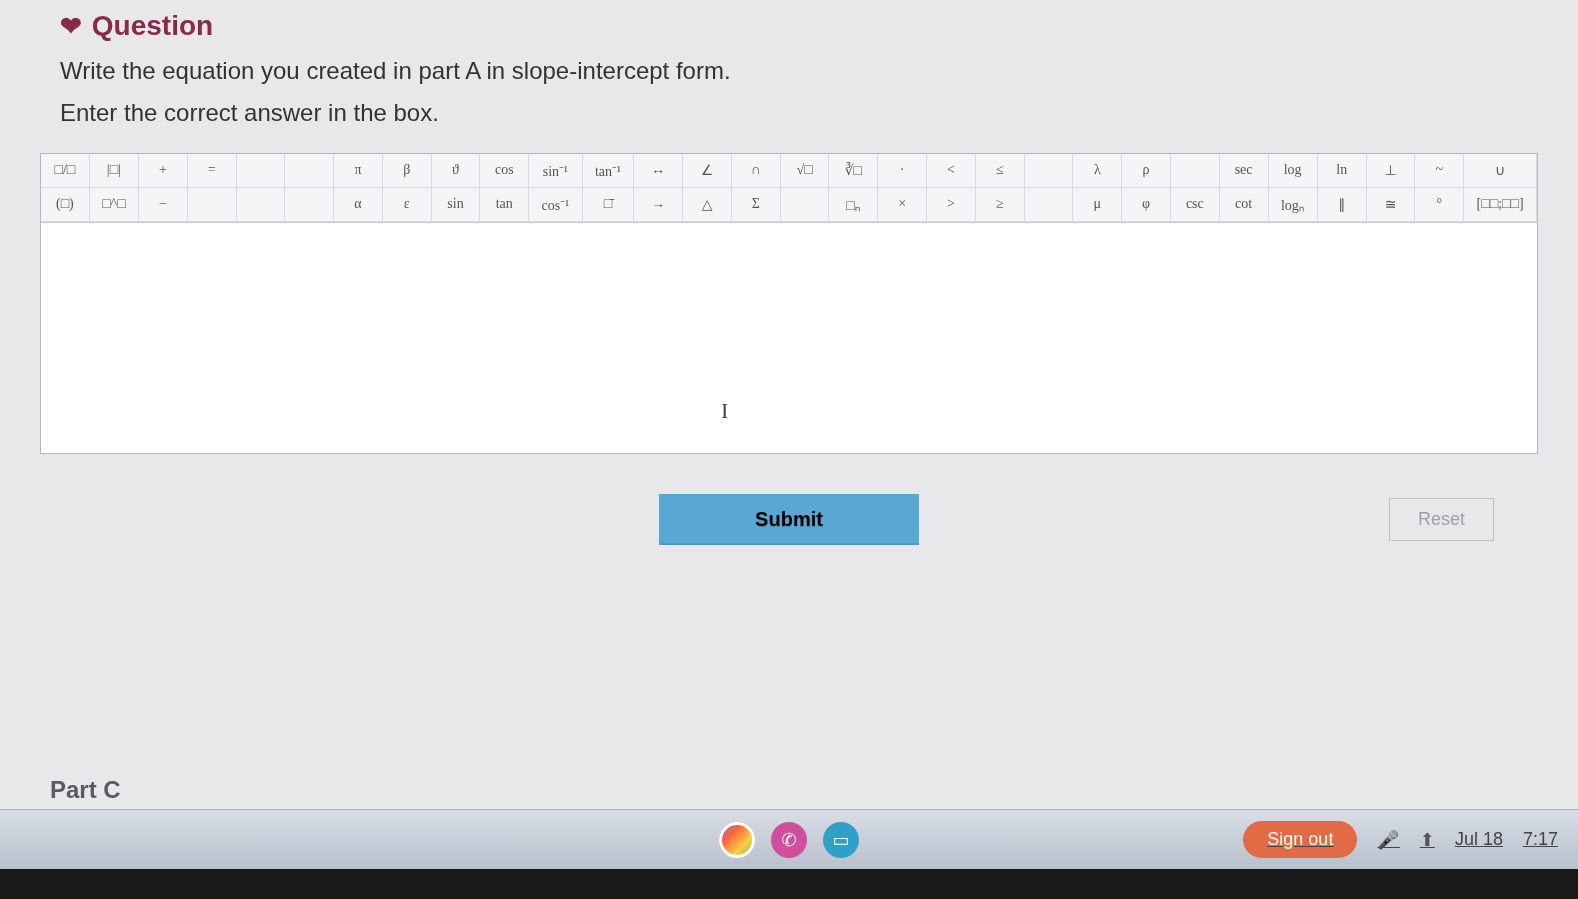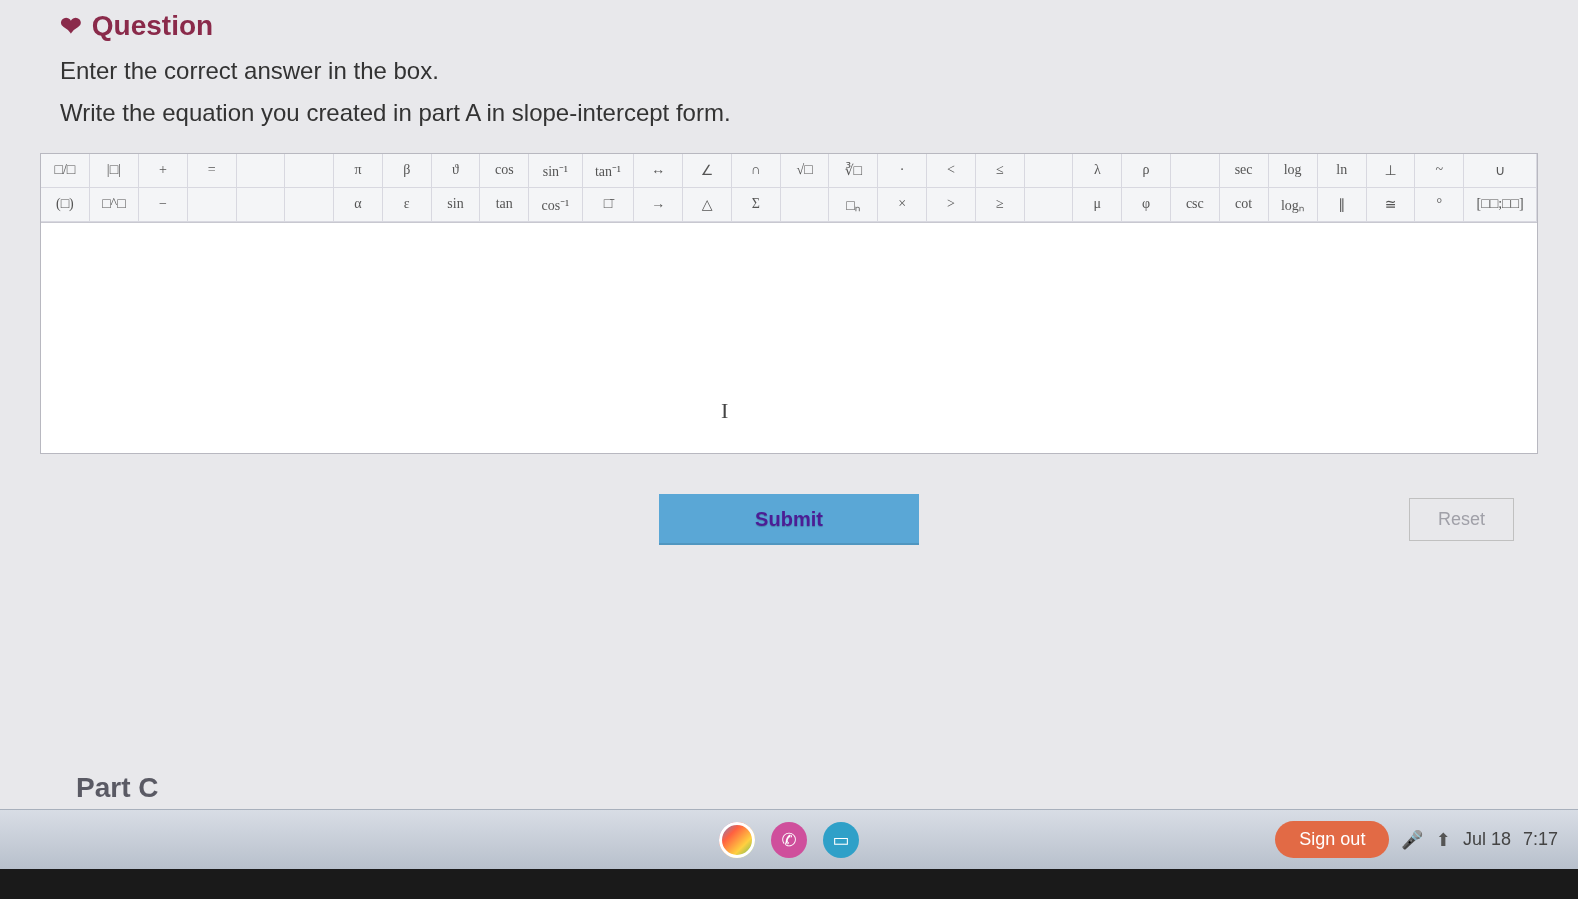--- a/index.html
+++ b/index.html
@@ -76,47 +76,46 @@
   }
   .actions {
     display: flex;
     justify-content: center;
     align-items: center;
     margin-top: 40px;
     position: relative;
   }
   .submit-btn {
     background: #5aa7d6;
-    color: #4c1d95;
+    color: #000000;
     border: none;
     padding: 14px 96px;
     font-size: 20px;
     font-weight: 600;
     cursor: pointer;
     text-shadow: 0 1px 1px rgba(0,0,0,0.2);
     box-shadow: inset 0 -2px 0 rgba(0,0,0,0.1);
   }
   .reset-btn {
     position: absolute;
-    right: 64px;
+    right: 84px;
     background: #e8e8eb;
     border: 1px solid #c0c0c0;
     color: #a0a0a8;
     padding: 10px 28px;
     font-size: 18px;
     cursor: pointer;
   }
   .part-c {
     position: absolute;
     left: 50px;
     bottom: 95px;
     color: #5a5a64;
-    font-size: 28px;
+    font-size: 24px;
     font-weight: 600;
-    margin-left: 26px;
   }
   .taskbar {
     position: absolute;
     bottom: 30px;
     left: 0;
     right: 0;
     height: 60px;
     background: linear-gradient(#d8dde5, #b8c0cc);
     border-top: 1px solid #a8b0bc;
     display: flex;
@@ -140,23 +139,24 @@
     font-size: 18px;
     color: #fff;
     cursor: pointer;
   }
   .task-icon.browser { background: linear-gradient(135deg,#4c8cf0,#ff6040,#ffd040,#40b060); box-shadow: 0 0 0 3px #fff inset;}
   .task-icon.chat { background: #cf4f9c; }
   .task-icon.app { background: #2fa0c8; }
   .taskbar-right {
     display: flex;
     align-items: center;
-    gap: 12px;
+    gap: 20px;
     color: #444;
     font-size: 18px;
+    text-decoration: underline;
   }
   .signout {
     background: #e26a45;
     color: #fff;
     border-radius: 20px;
     padding: 8px 24px;
     font-size: 18px;
     border: none;
     cursor: pointer;
   }
@@ -172,22 +172,22 @@
   }
 </style>
 </head>
 <body>
 
 <div class="header-area">
   <div class="question-label">
     <span style="color:#8a2a4a;font-size:26px;">❤</span>
     <span>Question</span>
   </div>
+  <div class="prompt">Write the equation you created in part A in slope-intercept form.</div>
   <div class="prompt">Enter the correct answer in the box.</div>
-  <div class="prompt">Write the equation you created in part A in slope-intercept form.</div>
 </div>
 
 <div class="editor-wrap">
   <div class="toolbar" id="tb" style="grid-template-columns: repeat(30, minmax(36px, auto));">
       <button class="tbtn">□/□</button>
       <button class="tbtn">(□)</button>
       <button class="tbtn">|□|</button>
       <button class="tbtn">□^□</button>
       <button class="tbtn">+</button>
       <button class="tbtn">−</button>

